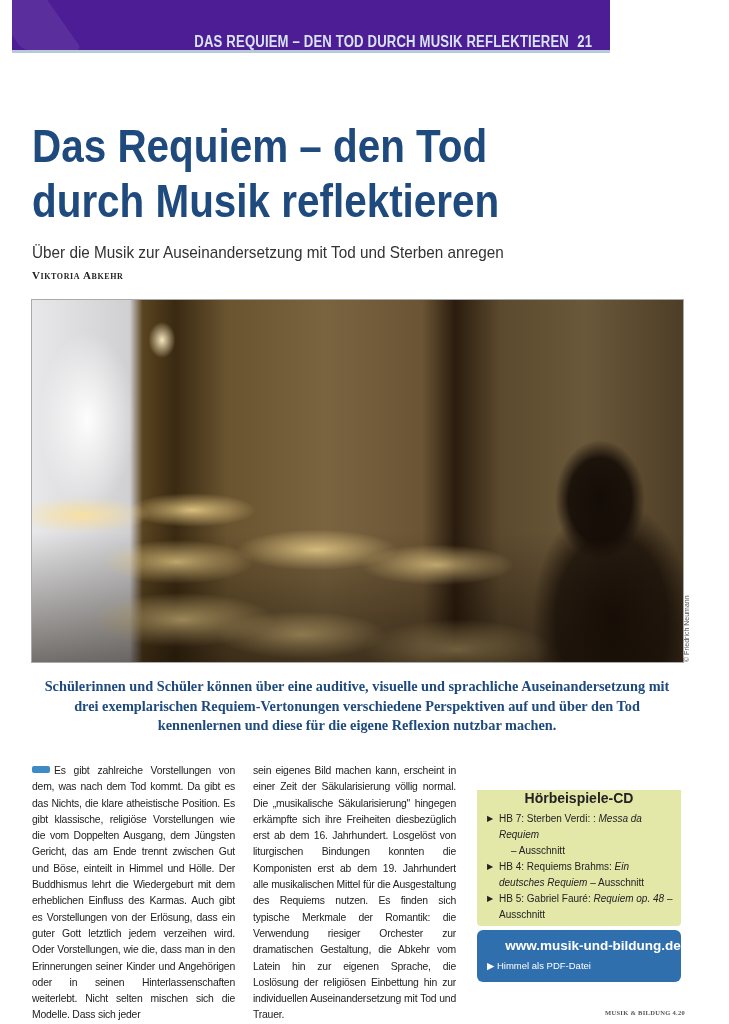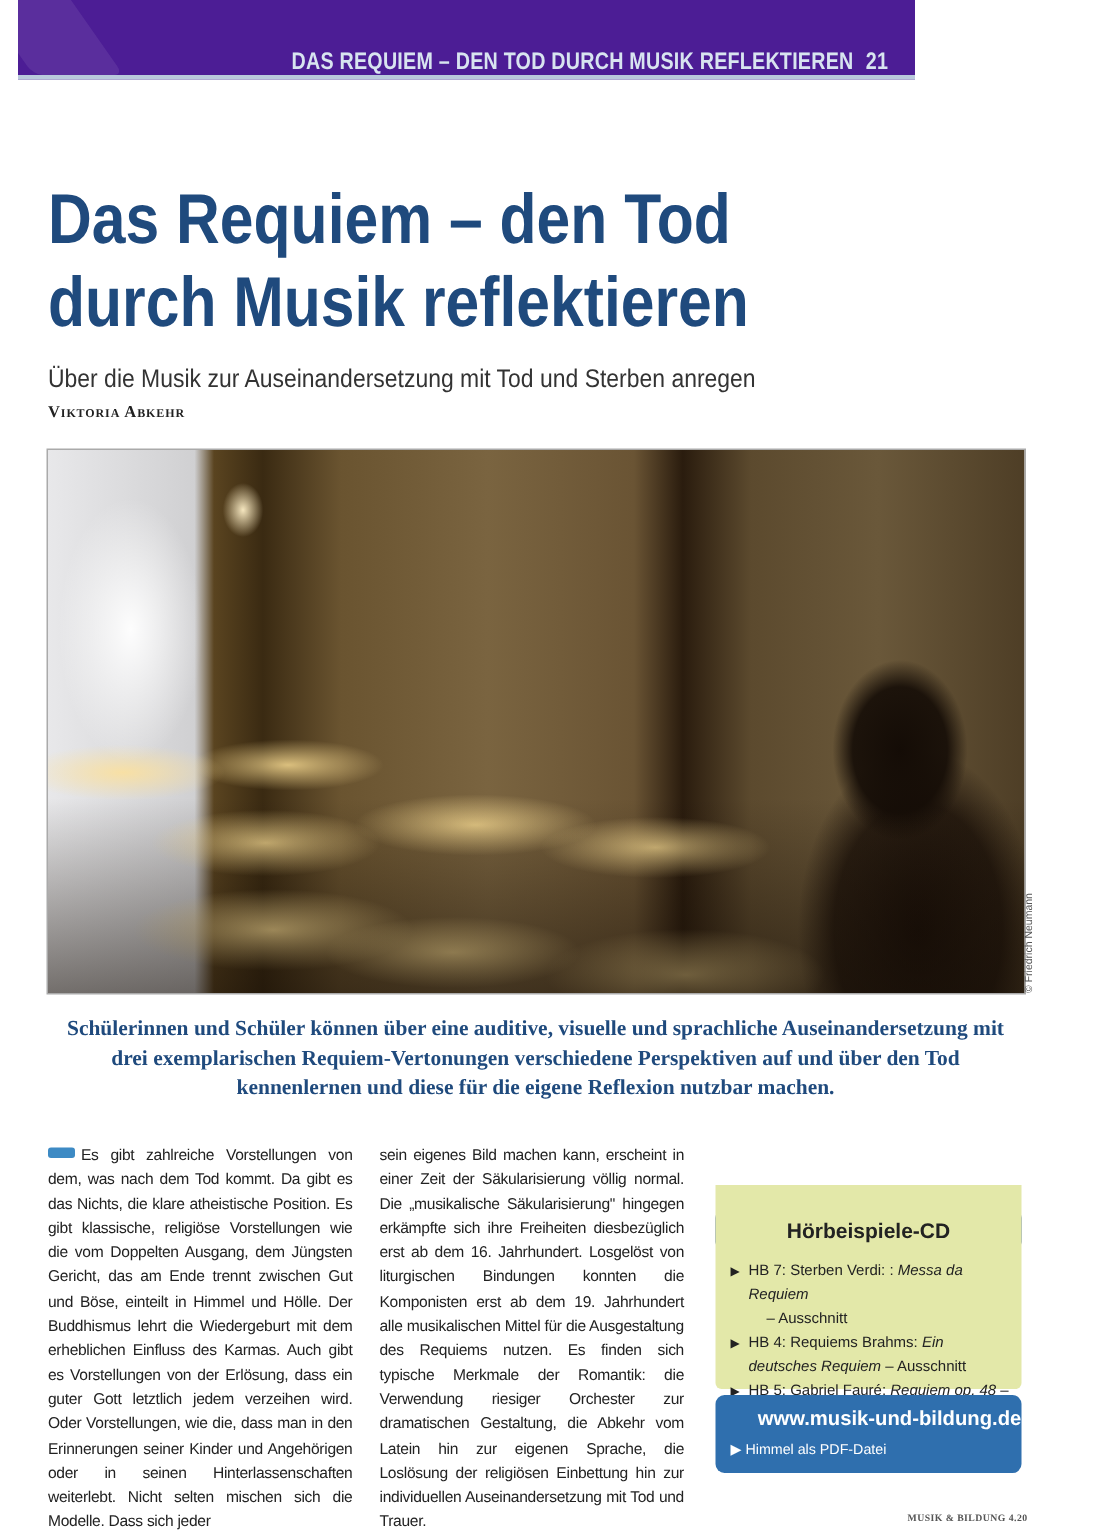--- a/index.html
+++ b/index.html
@@ -40,21 +40,21 @@
   .col1 { left: 32px; }
   .col2 { left: 253px; }
   .marker { display: inline-block; width: 18px; height: 7px; background: #3d8ac4; border-radius: 2px; margin-right: 4px; vertical-align: 1px; }
 
   .gradebar { position: absolute; left: 477px; top: 762px; width: 204px; height: 28px; background: #1f4a7d; border-radius: 6px; text-align: center; font-family: "Liberation Sans", sans-serif; font-weight: bold; font-size: 13px; line-height: 28px; margin-top: 44px; }
   .gradebar span { margin: 0 3px; }
   .g-off { color: #5d7fa6; }
   .g-on { color: #e0b048; }
 
   .cdbox { position: absolute; left: 477px; top: 790px; width: 204px; height: 136px; background: #e3e8a9; border-radius: 0 0 4px 4px; font-family: "Liberation Sans", sans-serif; color: #222; }
-  .cdbox h3 { margin: 12px; padding-top: 10px; text-align: center; font-size: 14px; font-weight: bold; }
+  .cdbox h3 { margin: 0; text-align: center; font-size: 14px; font-weight: bold; }
   .cdbox ul { list-style: none; margin: 5px 0 0 0; padding: 0 8px 0 10px; }
   .cdbox li { font-size: 10px; line-height: 16px; position: relative; padding-left: 12px; }
   .cdbox li .tri { position: absolute; left: 0; top: 0; font-size: 8px; }
   .cdbox li .cont { display: block; padding-left: 12px; }
   .cdbox i { font-style: italic; }
 
   .webbox { position: absolute; left: 477px; top: 930px; width: 204px; height: 52px; background: #2f6fae; border-radius: 6px; color: #fff; font-family: "Liberation Sans", sans-serif; }
   .webbox .url { position: absolute; left: 0; top: 8px; width: 100%; text-align: center; font-weight: bold; font-size: 13.5px; padding-left: 14px; }
   .webbox .pdf { position: absolute; left: 10px; top: 30px; font-size: 9.5px; }
 

